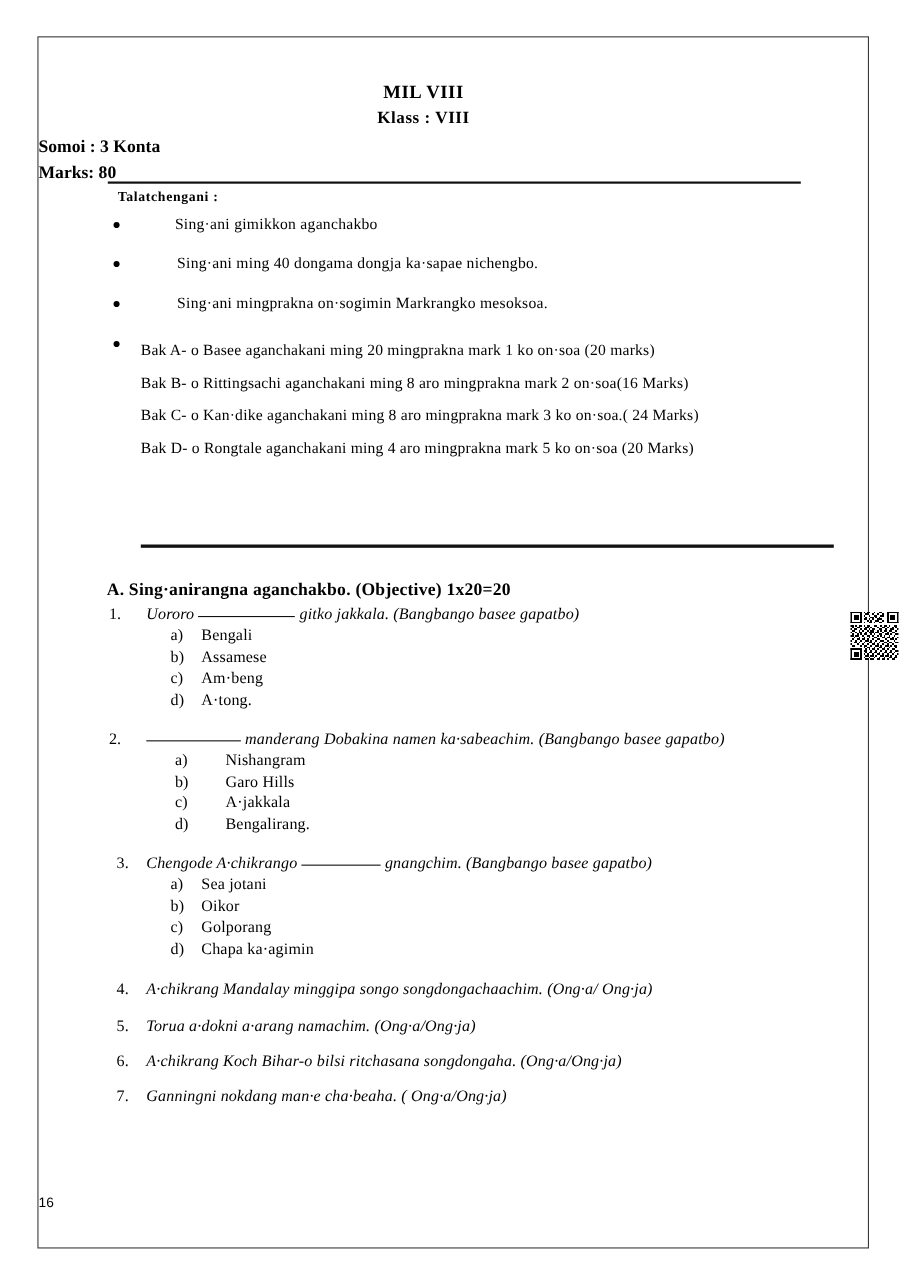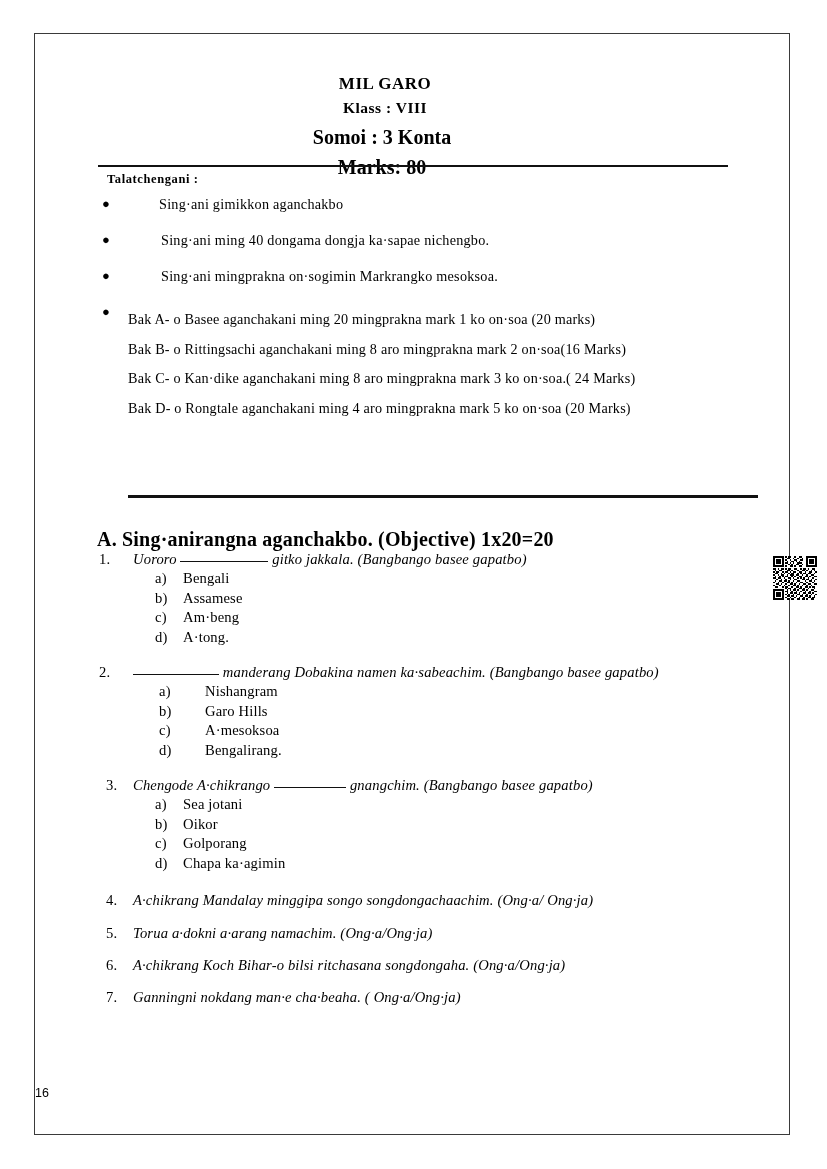--- a/index.html
+++ b/index.html
@@ -47,23 +47,23 @@
     letter-spacing: 0.5px;
     line-height: 1.45;
   }
   .title-block .line2 { font-size: 15.5px; }
 
   .meta-block {
     position: absolute;
     left: 0;
     top: 88px;
     width: 694px;
-    text-align: center;
+    text-align: left;
     font-weight: bold;
-    font-size: 20px;
+    font-size: 16px;
     line-height: 1.5;
   }
 
   .rule {
     position: absolute;
     background: #111111;
   }
   .rule-top {
     left: 63px;
     top: 131px;
@@ -136,21 +136,21 @@
     text-align: center;
     font-weight: bold;
     font-size: 15px;
     letter-spacing: 0.4px;
   }
   .objective-line {
     position: absolute;
     left: 62px;
     top: 494px;
     font-weight: bold;
-    font-size: 20px;
+    font-size: 16px;
     letter-spacing: 0.2px;
   }
 
   
   .questions {
     position: absolute;
     left: 62px;
     top: 516px;
     width: 660px;
     font-size: 14.6px;
@@ -224,21 +224,21 @@
     font-family: "Liberation Sans", sans-serif;
   }
 </style>
 </head>
 <body>
 
 <div class="page-frame">
   <div class="content">
 
     <div class="title-block">
-      <div class="line1">MIL GARO</div>
+      <div class="line1">MIL VIII</div>
       <div class="line2">Klass : VIII</div>
     </div>
 
     <div class="meta-block">
       <div>Somoi : 3 Konta</div>
       <div>Marks: 80</div>
     </div>
 
     <div class="rule rule-top"></div>
 
@@ -287,21 +287,21 @@
       </div>
 
       <div class="q-spacer"></div>
 
       <div class="q-item">
         <span class="q-num">2.</span>
         <span class="q-text"><span class="blank-line blank-w2"></span> <span>manderang Dobakina namen ka·sabeachim. (Bangbango basee gapatbo)</span></span>
         <ul class="opts">
           <li class="opt gap"><span class="opt-key">a)</span><span>Nishangram</span></li>
           <li class="opt gap"><span class="opt-key">b)</span><span>Garo Hills</span></li>
-          <li class="opt gap"><span class="opt-key">c)</span><span>A·mesoksoa</span></li>
+          <li class="opt gap"><span class="opt-key">c)</span><span>A·jakkala</span></li>
           <li class="opt gap"><span class="opt-key">d)</span><span>Bengalirang.</span></li>
         </ul>
       </div>
 
       <div class="q-spacer"></div>
 
       <div class="q-item">
         <span class="q-num wide">3.</span>
         <span class="q-text"><span>Chengode A·chikrango</span> <span class="blank-line blank-w3"></span> <span>gnangchim. (Bangbango basee gapatbo)</span></span>
         <ul class="opts">

